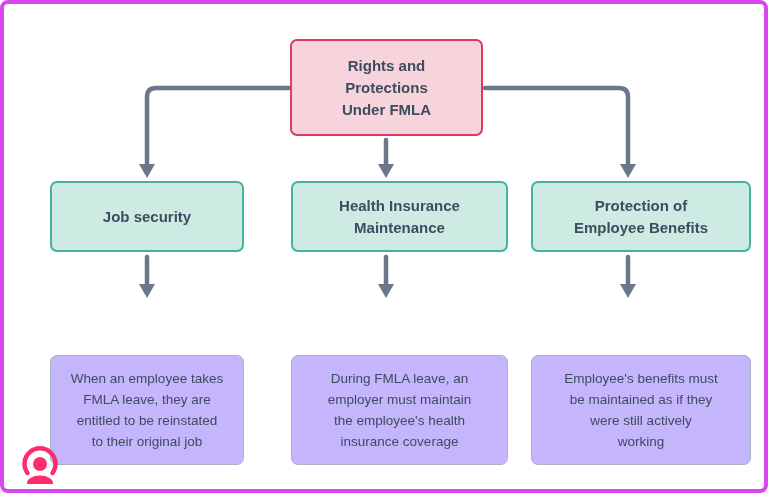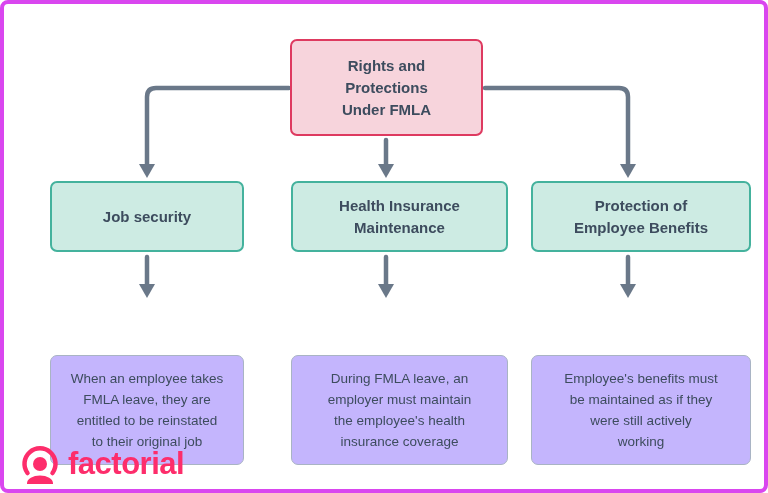--- a/index.html
+++ b/index.html
@@ -128,16 +128,15 @@
 
   <div class="footer-logo">
     <svg class="logo-icon" viewBox="0 0 40 40">
 
       <path d="M 7.5 29 A 15.5 15.5 0 1 1 32.5 29" fill="none" stroke="#fd2d6b" stroke-width="4.5" stroke-linecap="round"></path>
 
       <circle cx="20" cy="20" r="7" fill="#fd2d6b"></circle>
 
       <ellipse cx="20" cy="39.5" rx="13" ry="8" fill="#fd2d6b"></ellipse>
     </svg>
-    <span class="logo-word">factorial</span>
   </div>
 
 </div>
 
 </body></html>

